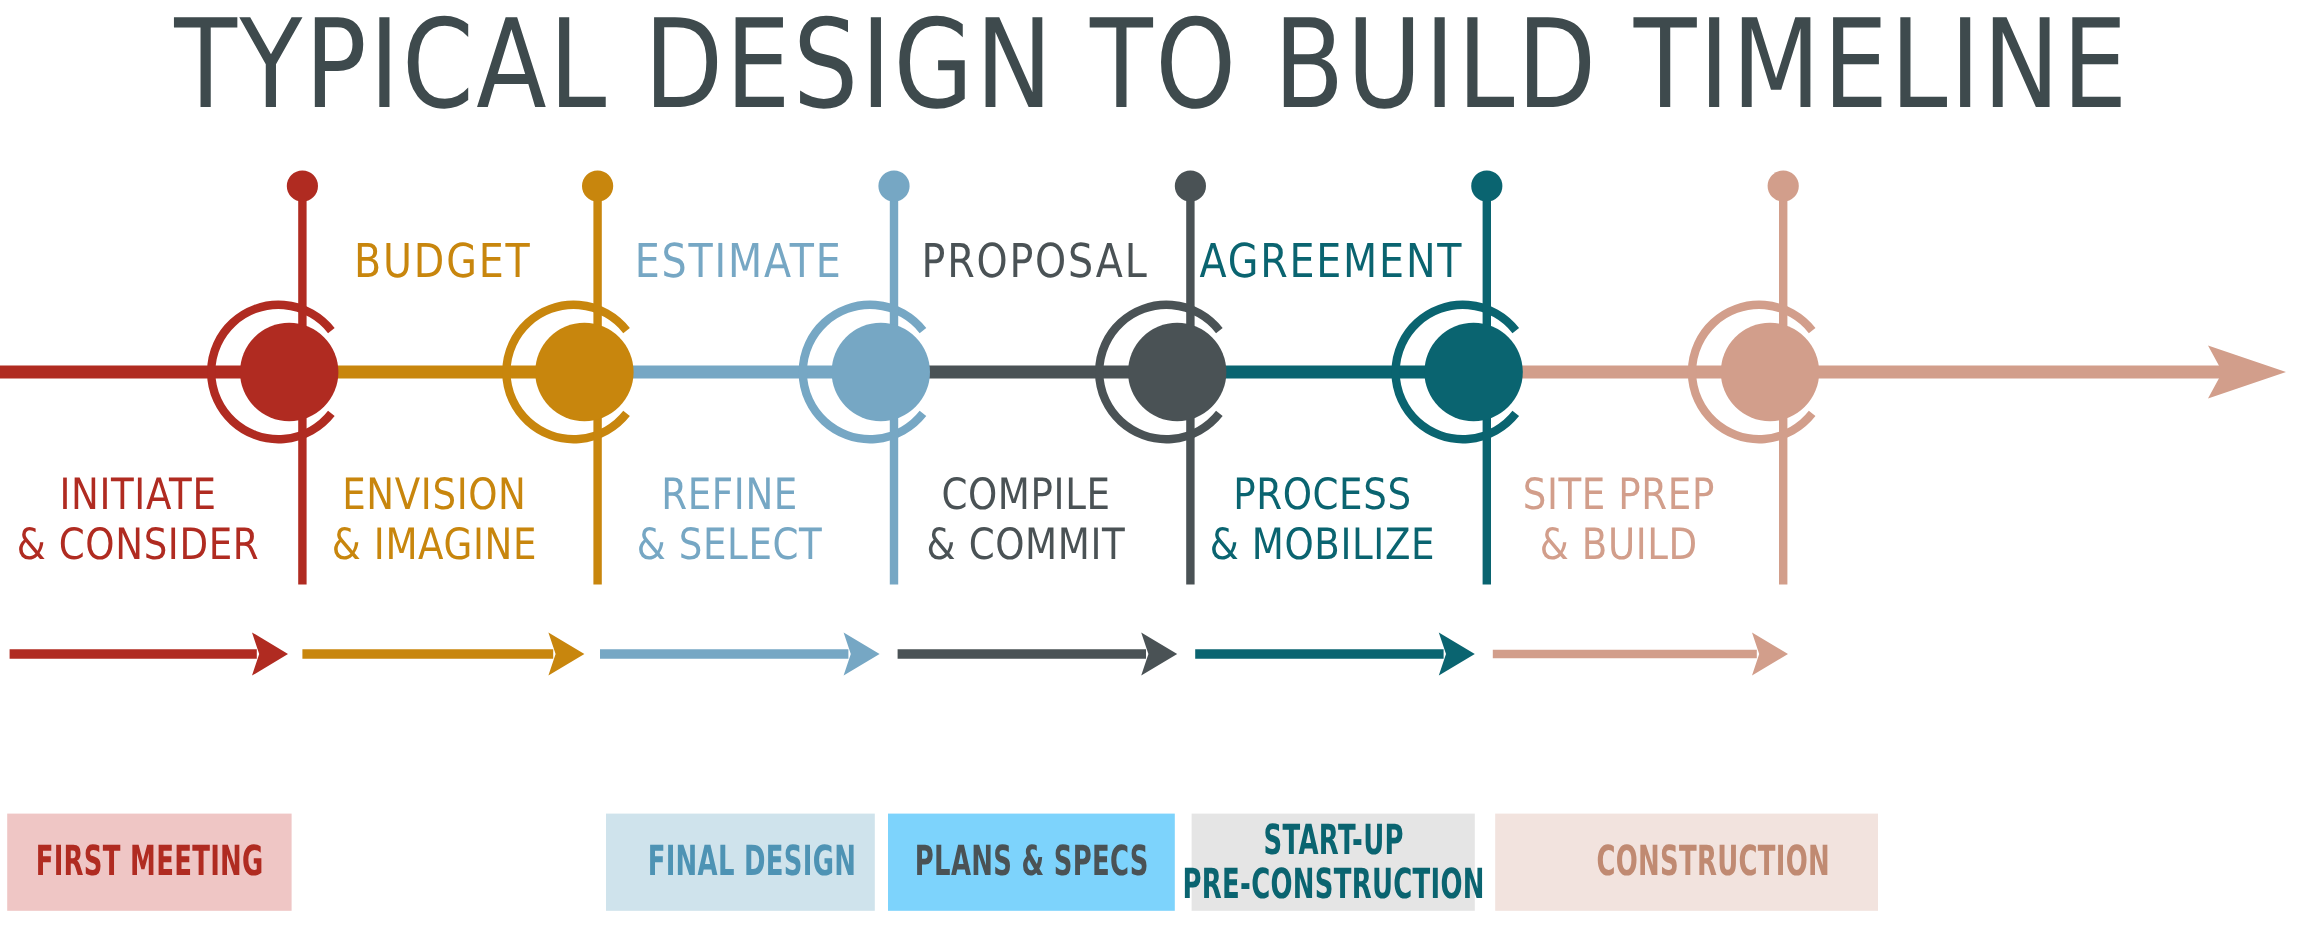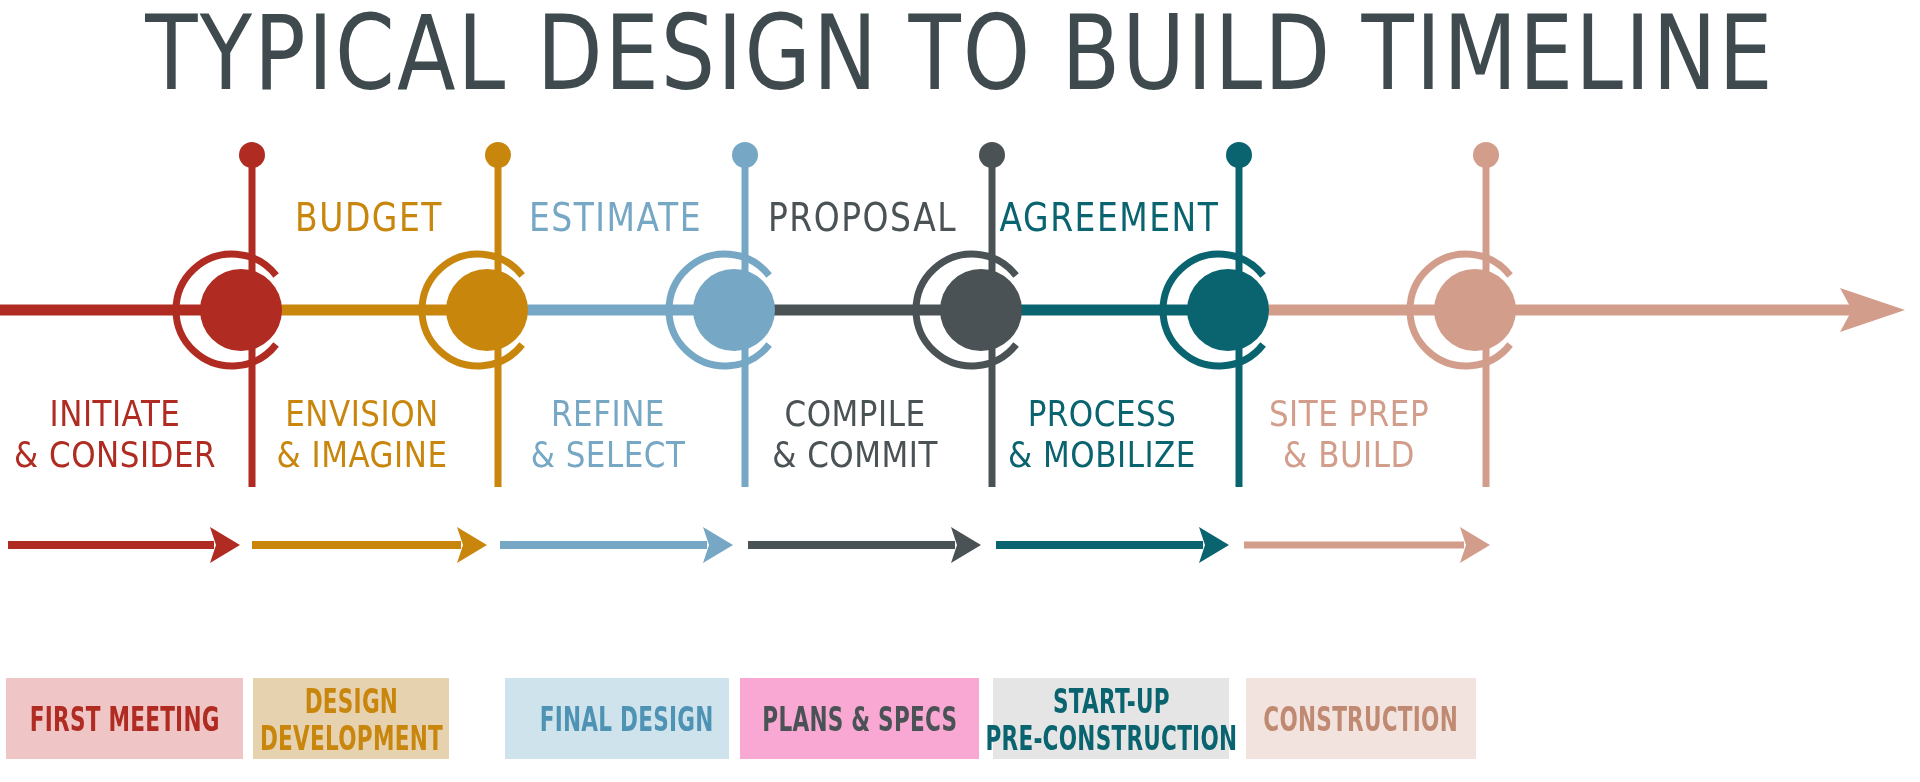--- a/index.html
+++ b/index.html
@@ -186,42 +186,36 @@
         <span class="l2">&amp; BUILD</span>
       </div>
     </div>
 
   <div class="boxrow" id="boxrow">
       <div class="cbox" style="left: 6px; width: 237px; background: rgb(239, 198, 197);">
         <span style="color: rgb(176, 43, 33);">
           <em>FIRST MEETING</em>
         </span>
       </div>
-      <div class="cbox" style="left: 253px; width: 196px; background: rgb(230, 210, 175);">
-        <span style="color: rgb(200, 134, 13);">
-          <em>DESIGN</em>
-          <em>DEVELOPMENT</em>
-        </span>
-      </div>
       <div class="cbox" style="left: 505px; width: 204px; background: rgb(207, 227, 236); padding-left: 20px;">
         <span style="color: rgb(78, 147, 180);">
           <em>FINAL DESIGN</em>
         </span>
       </div>
-      <div class="cbox" style="left: 740px; width: 239px; background: #f9a8d4;">
+      <div class="cbox" style="left: 740px; width: 239px; background: #7dd3fc;">
         <span style="color: rgb(74, 82, 85);">
           <em>PLANS &amp; SPECS</em>
         </span>
       </div>
       <div class="cbox" style="left: 993px; width: 236px; background: #e5e5e5;">
         <span style="color: rgb(10, 100, 112);">
           <em>START-UP</em>
           <em>PRE-CONSTRUCTION</em>
         </span>
       </div>
-      <div class="cbox" style="left: 1246px; width: 230px; background: rgb(242, 227, 222);">
+      <div class="cbox" style="left: 1246px; width: 275px; background: rgb(242, 227, 222); padding-left: 44px;">
         <span style="color: rgb(192, 138, 114);">
           <em>CONSTRUCTION</em>
         </span>
       </div>
     </div>
 
 </div>
 
 </body></html>

